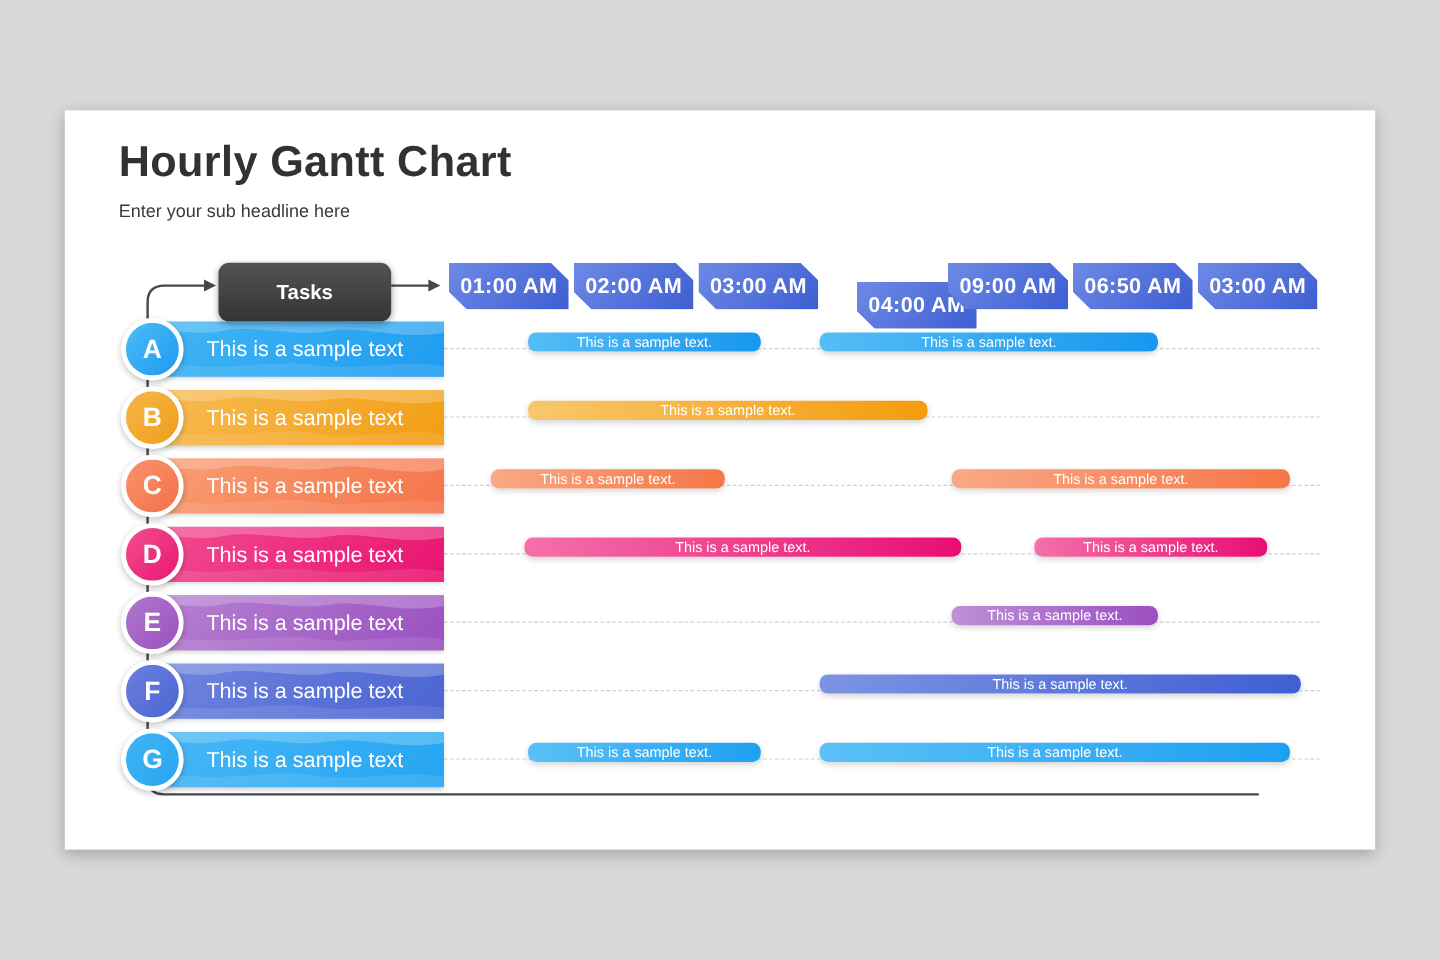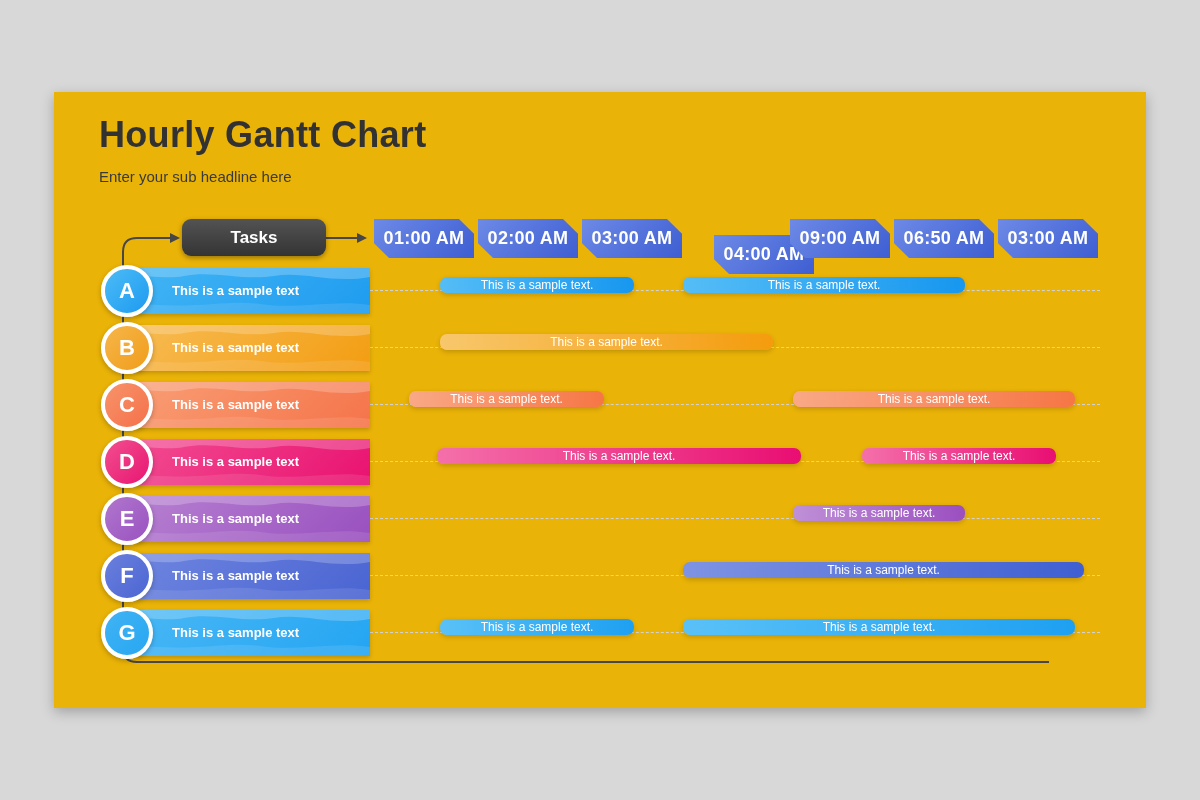--- a/index.html
+++ b/index.html
@@ -1,30 +1,30 @@
 <!DOCTYPE html>
 <html><head>
 <meta charset="utf-8">
 <style>
   html,body{margin:0;padding:0;}
   .page{width:1200px;height:800px;position:relative;background:#d8d8d8;font-family:"Liberation Sans",sans-serif;overflow:hidden;}
-  .slide{position:absolute;left:54px;top:92px;width:1092px;height:616px;background:#eab308;box-shadow:0 4px 12px rgba(0,0,0,0.25);}
+  .slide{position:absolute;left:54px;top:92px;width:1092px;height:616px;background:#ffffff;box-shadow:0 4px 12px rgba(0,0,0,0.25);}
   .title{position:absolute;left:45px;top:22px;margin:0;font-size:36px;font-weight:600;color:#323232;letter-spacing:0.3px;}
   .subtitle{position:absolute;left:45px;top:76px;margin:0;font-size:15px;color:#3a3a3a;}
   .connector{position:absolute;left:0;top:0;z-index:1;pointer-events:none;}
-  .tasks-btn{position:absolute;left:128px;top:127px;width:144px;height:37px;border-radius:9px;
+  .tasks-btn{position:absolute;left:128px;top:127px;width:144px;height:49px;border-radius:9px;
     background:linear-gradient(180deg,#535353,#343434);color:#fff;font-weight:bold;font-size:17px;
     display:flex;align-items:center;justify-content:center;box-shadow:0 2px 5px rgba(0,0,0,0.35);z-index:3;}
   .thead{position:absolute;top:127px;width:100px;height:39px;color:#fff;font-size:18px;font-weight:bold;
     display:flex;align-items:center;justify-content:center;letter-spacing:0.3px;
     clip-path:polygon(0 0,85% 0,100% 38%,100% 100%,15% 100%,0 62%);}
   .grid{position:absolute;left:316px;width:730px;height:0;border-top:1px dashed #d2d2d2;z-index:0;}
   .rowbar{position:absolute;left:82px;width:234px;height:46px;z-index:2;overflow:hidden;box-shadow:0 2px 4px rgba(0,0,0,0.18);}
   .wave{position:absolute;left:0;top:0;width:100%;height:100%;}
-  .rowlabel{position:absolute;left:36px;top:0;height:46px;line-height:46px;color:#fff;font-weight:bold;font-size:13px;white-space:nowrap;}
+  .rowlabel{position:absolute;left:36px;top:0;height:46px;line-height:46px;color:#fff;font-weight:normal;font-size:18px;white-space:nowrap;}
   .circle{position:absolute;left:47px;width:44px;height:44px;border:4px solid #fff;border-radius:50%;
     color:#fff;font-weight:bold;font-size:22px;display:flex;align-items:center;justify-content:center;
     z-index:3;box-shadow:0 2px 5px rgba(0,0,0,0.25);}
   .bar{position:absolute;height:16px;border-radius:7px;color:#fff;font-size:12px;
     display:flex;align-items:center;justify-content:center;z-index:2;white-space:nowrap;overflow:hidden;
     box-shadow:0 2px 5px rgba(0,0,0,0.18);}
 </style>
 </head>
 <body>
 

